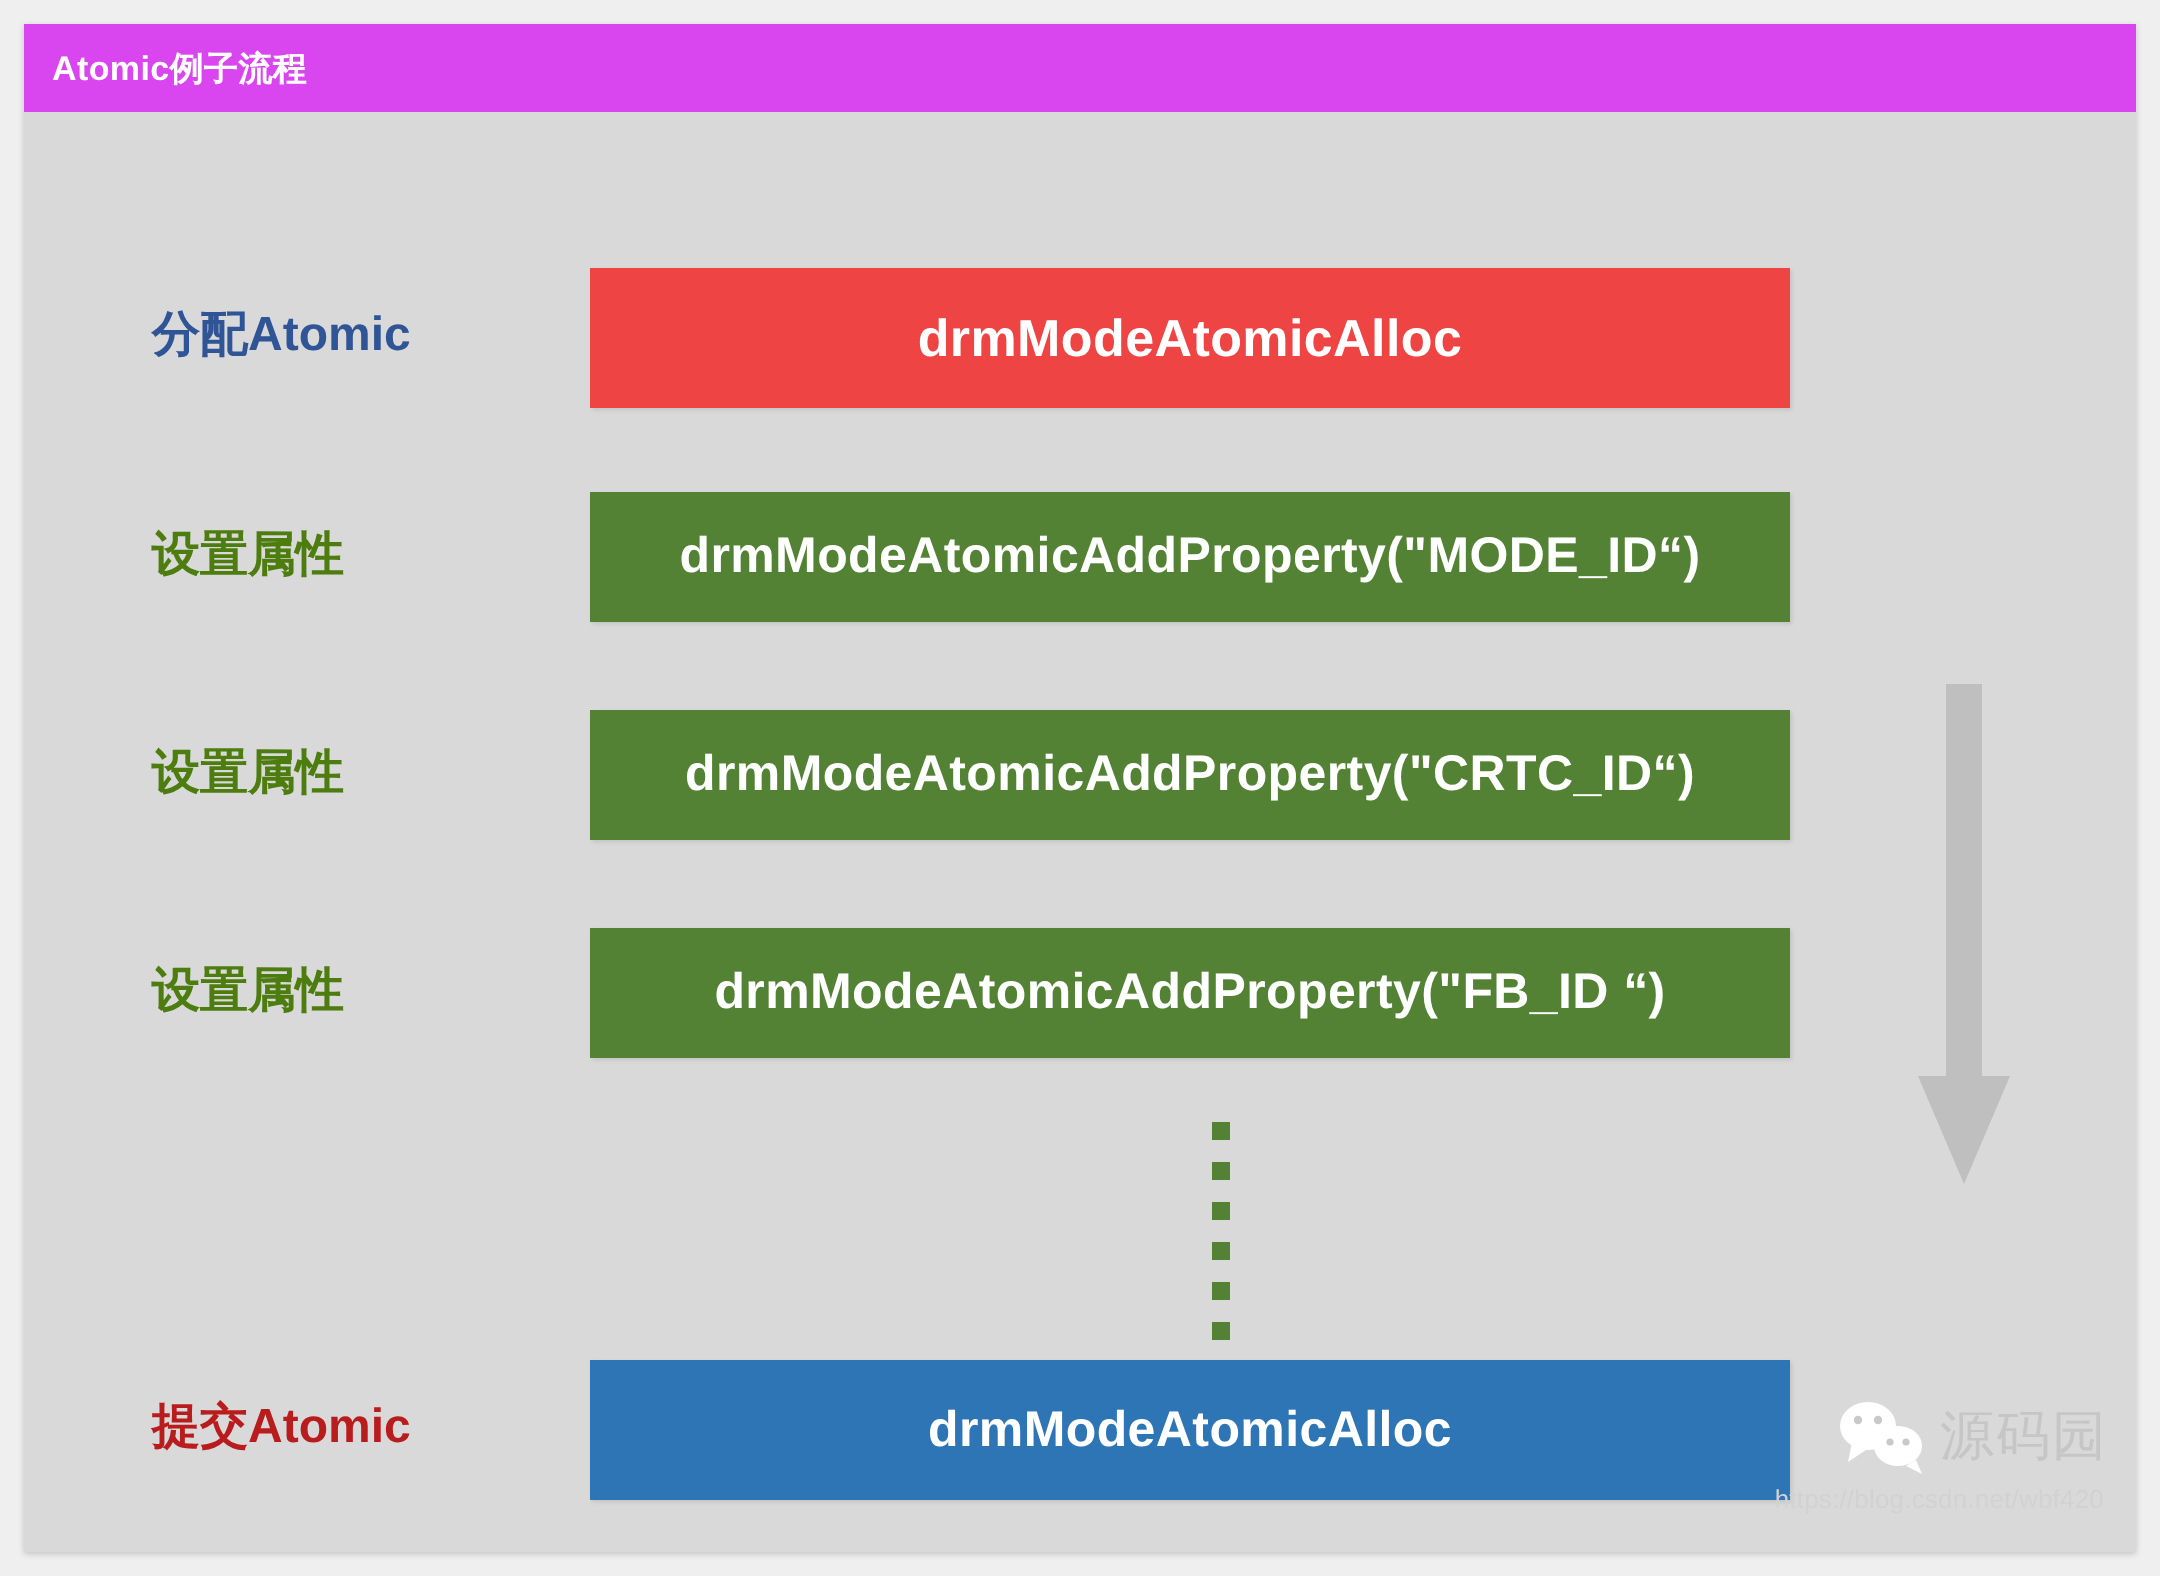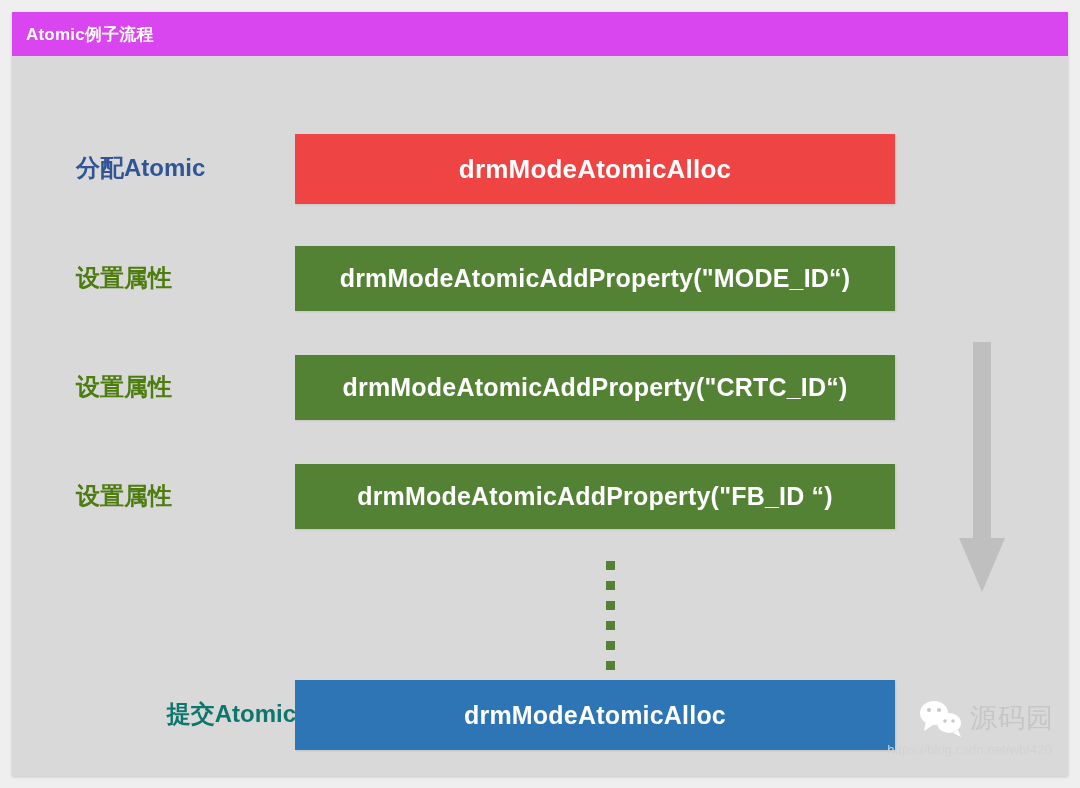--- a/index.html
+++ b/index.html
@@ -65,21 +65,21 @@
     position: absolute;
     left: 64px;
     width: 220px;
     font-size: 24px;
     font-weight: 700;
     white-space: nowrap;
     line-height: 1;
   }
   .row-label.blue-dark { color: #2f5597; }
   .row-label.green     { color: #4d7c0f; }
-  .row-label.blue-mid  { color: #0f766e; text-align: right; }
+  .row-label.blue-mid  { color: #b91c1c; }
 
   .box {
     position: absolute;
     left: 283px;
     width: 600px;
     display: flex;
     align-items: center;
     justify-content: center;
     color: #ffffff;
     font-weight: 700;

